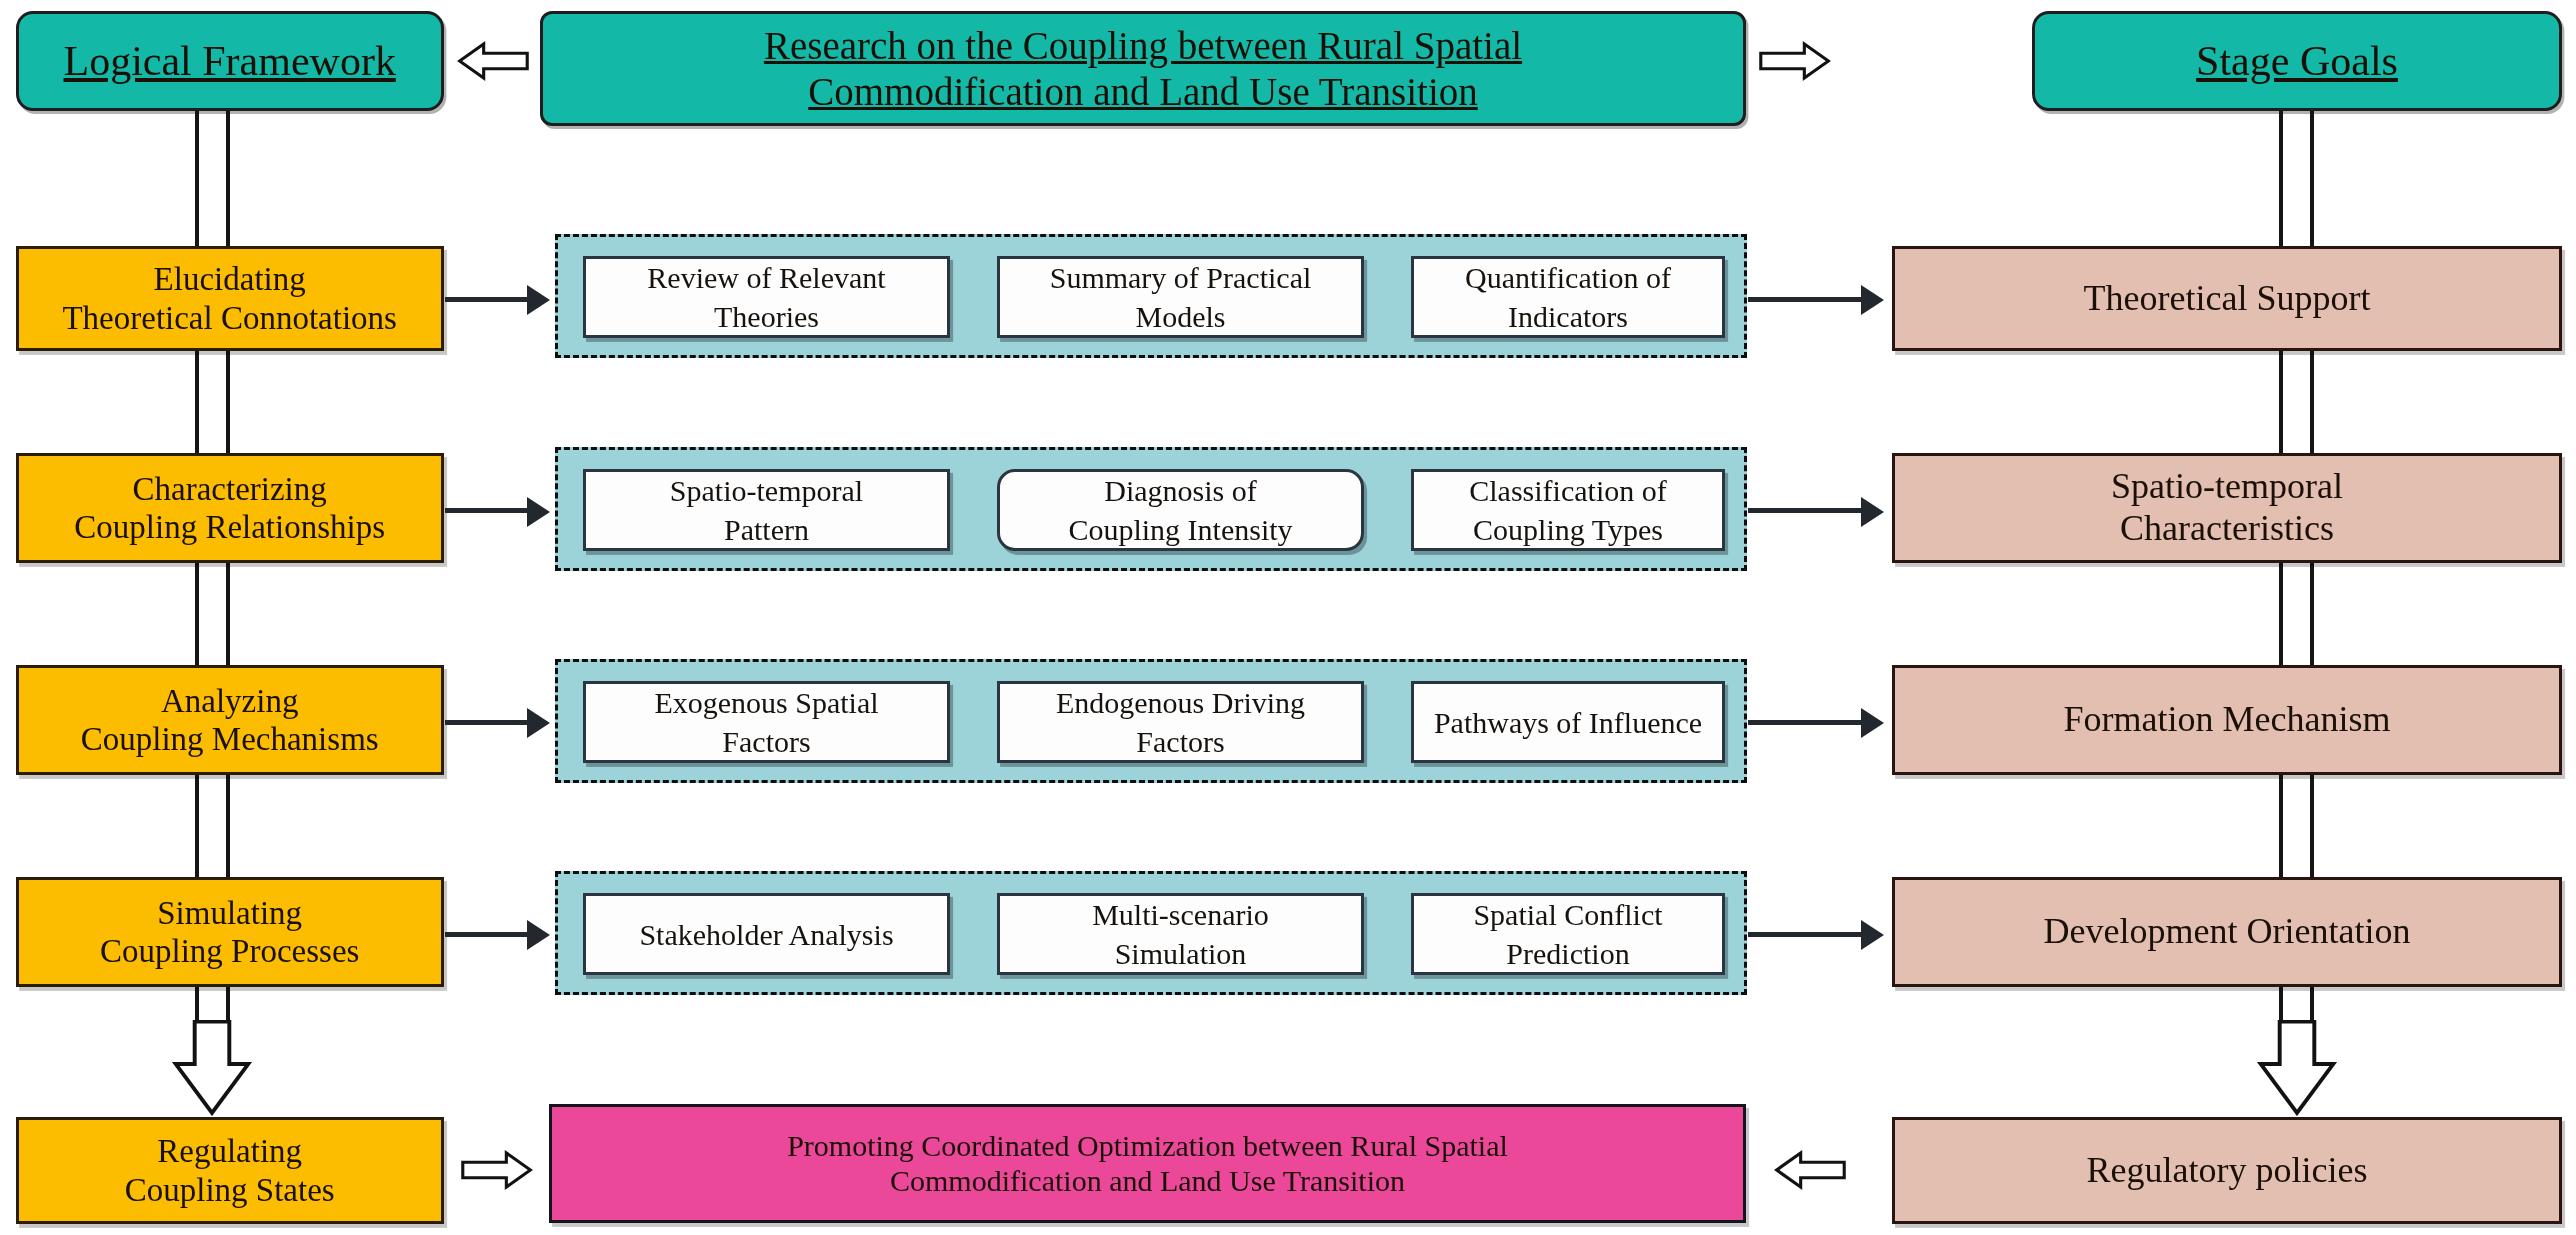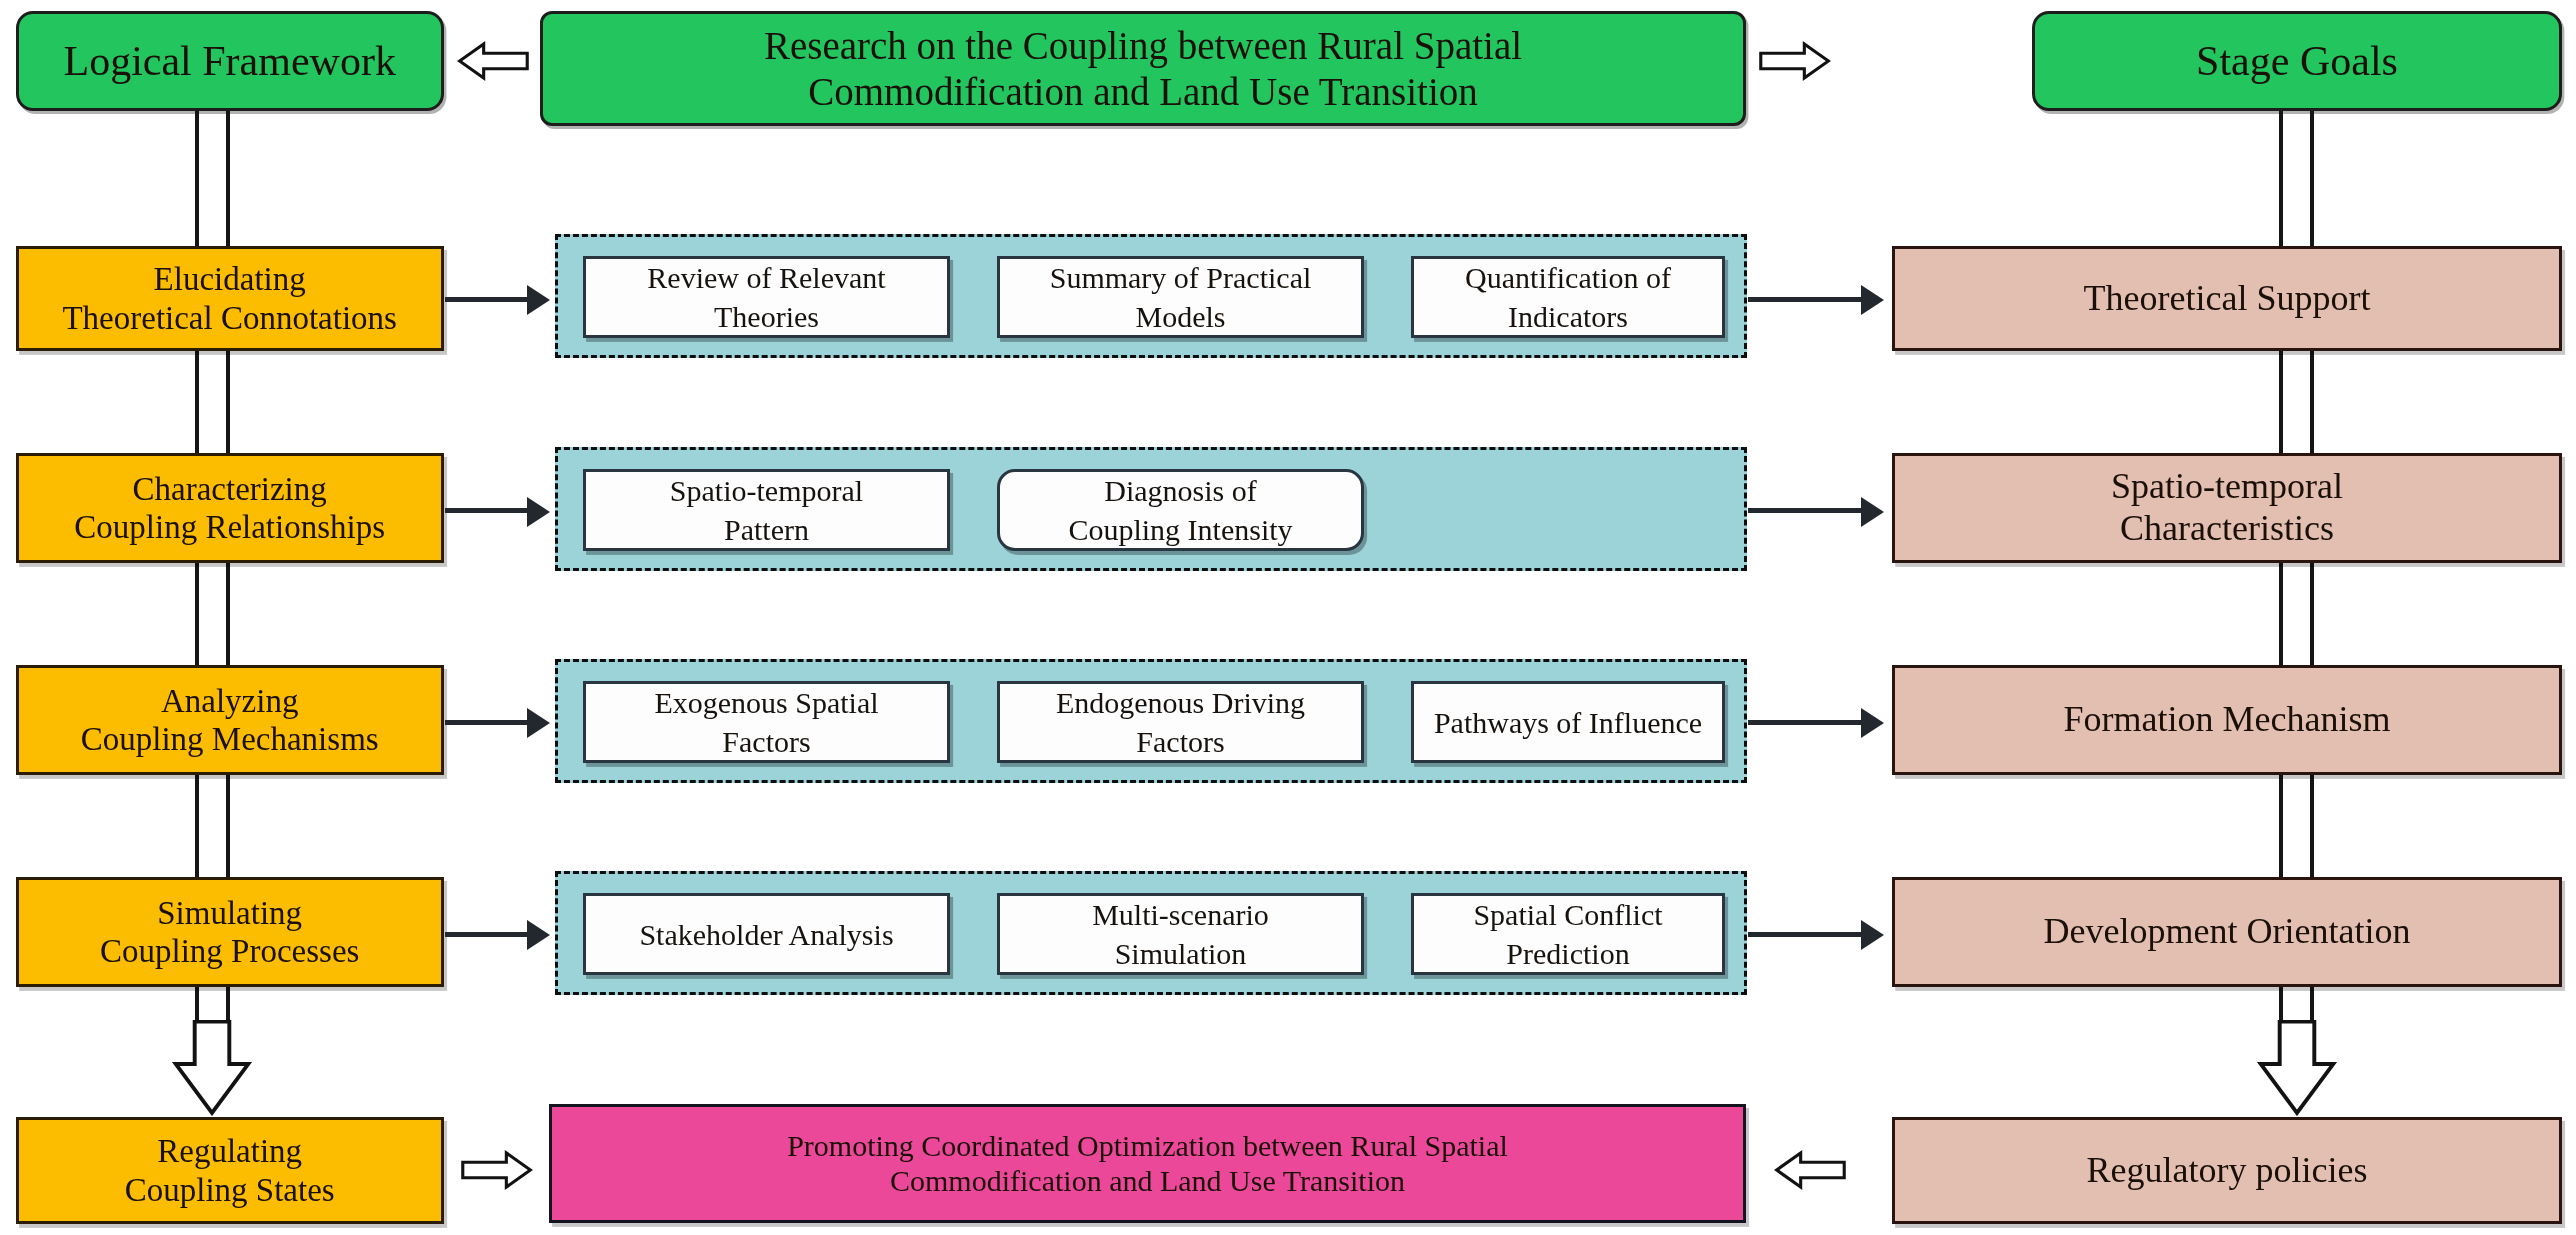--- a/index.html
+++ b/index.html
@@ -24,25 +24,26 @@
     box-sizing: border-box;
     display: flex;
     align-items: center;
     justify-content: center;
     text-align: center;
     color: #1a1008;
     line-height: 1.16;
   }
 
   .green-box {
-    background: #22c55e;
+    background: #14b8a6;
     border: 3.9px solid #1d1d1d;
     border-radius: 17px;
     font-size: 42px;
     box-shadow: 2.4px 3.1px 0 rgba(0,0,0,0.30);
+    text-decoration: underline;
   }
   .green-box.title {
     font-size: 39px;
     border-radius: 12px;
   }
 
   .orange-box {
     background: #fcbd00;
     border: 3.9px solid #2b1c06;
     font-size: 33px;
@@ -209,20 +210,24 @@
 
   <div class="teal-group" style="left:555px; top:447px; width:1192px; height:124px;">
     <div class="white-card" style="left:25px; top:19px; width:367px; height:82px; flex-direction:column;">
       <span class="txt">Spatio-temporal</span>
       <span class="txt">Pattern</span>
     </div>
     <div class="white-card" style="left:439px; top:19px; width:367px; height:82px; flex-direction:column;border-radius:18px;">
       <span class="txt">Diagnosis of</span>
       <span class="txt">Coupling Intensity</span>
     </div>
+    <div class="white-card" style="left:853px; top:19px; width:314px; height:82px; flex-direction:column;">
+      <span class="txt">Classification of</span>
+      <span class="txt">Coupling Types</span>
+    </div>
   </div>
 
   <div class="arrow-line" style="left:1748px; top:508px; width:118px;"></div>
   <div class="arrow-head-right" style="left:1861px; top:497px;"></div>
 
   <div class="box rose-box" style="left:1892px; top:453px; width:670px; height:110px; flex-direction:column; padding:0 9.4px;">
     <span class="txt">Spatio-temporal</span>
     <span class="txt">Characteristics</span>
   </div>
 

